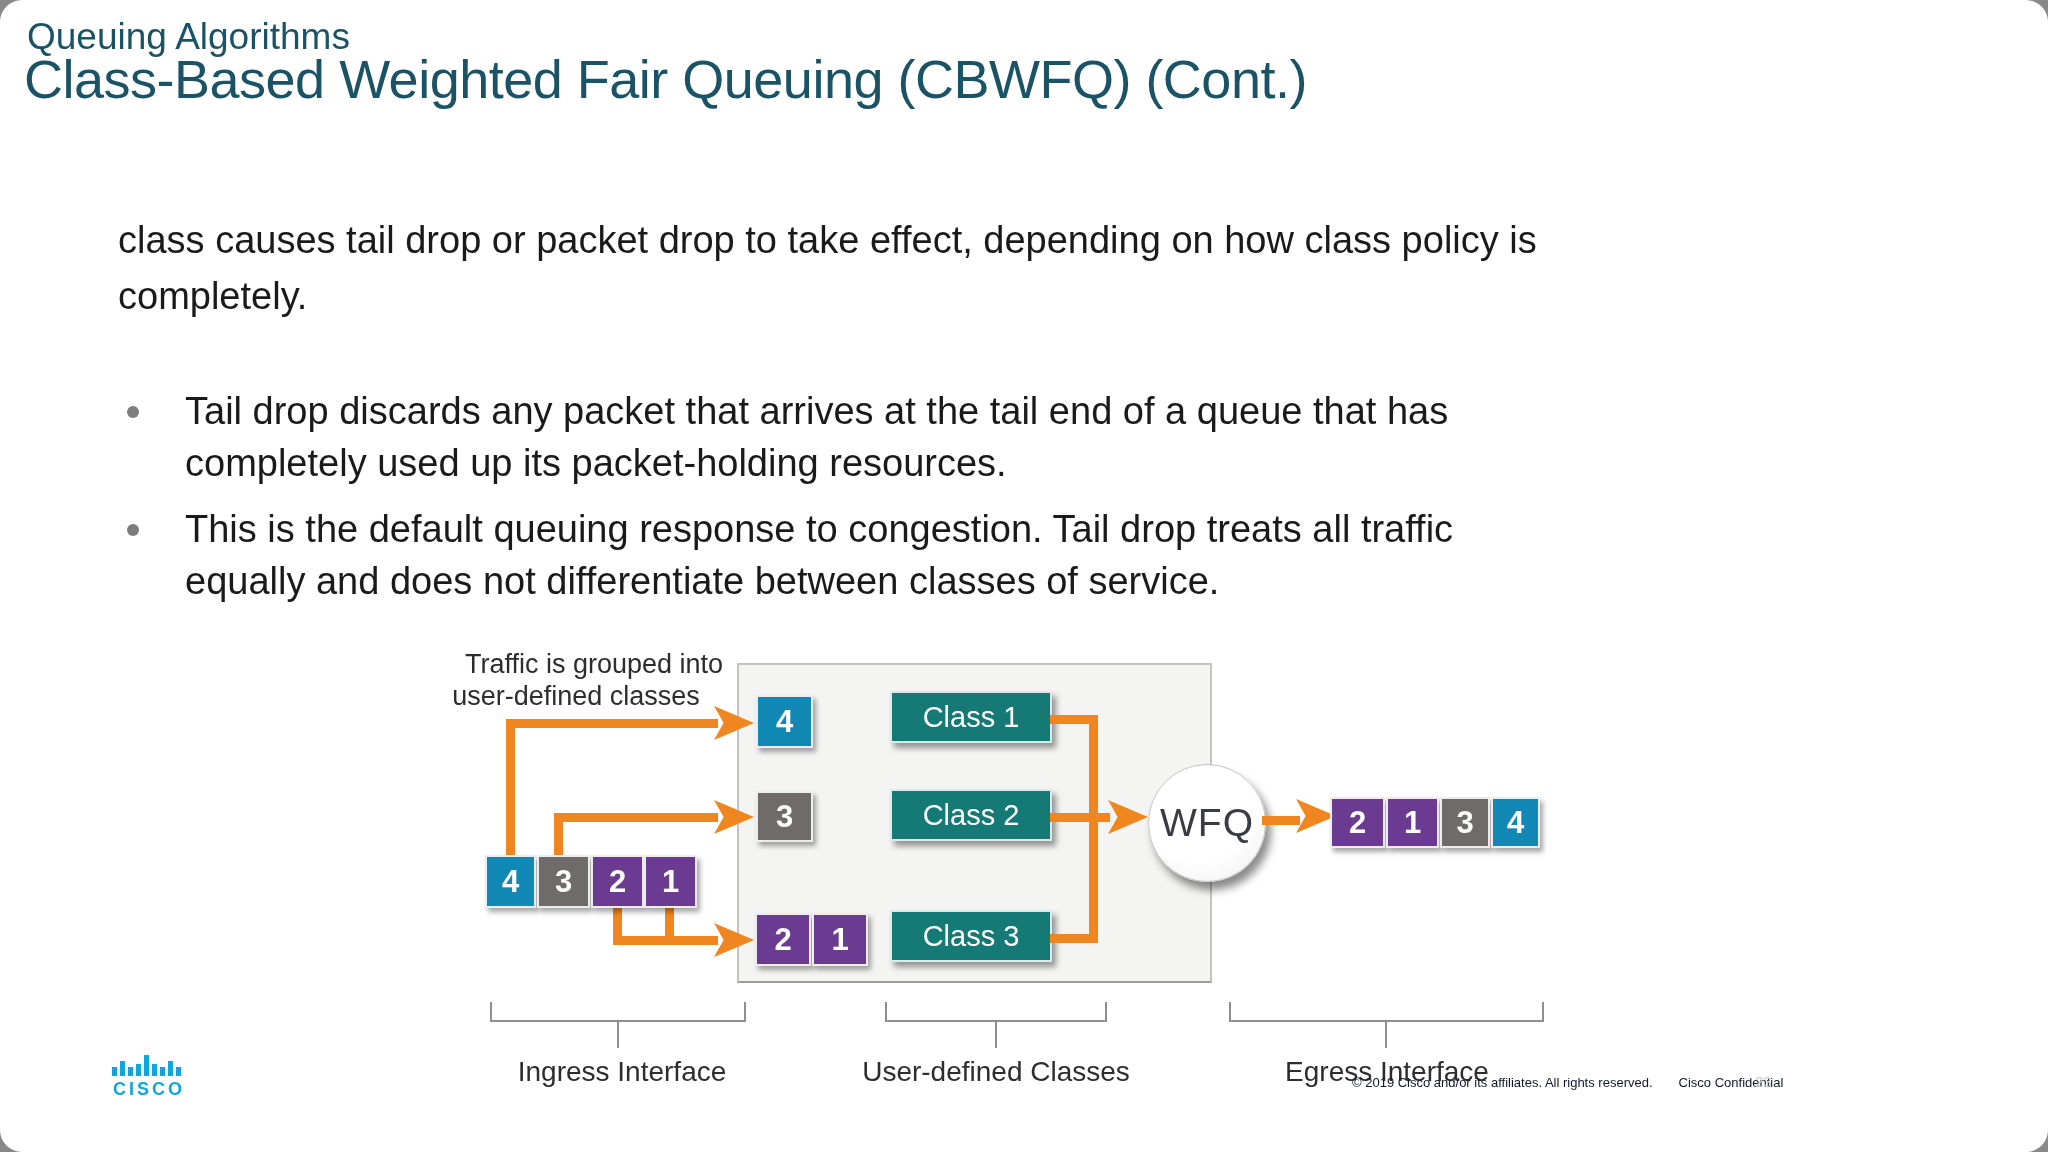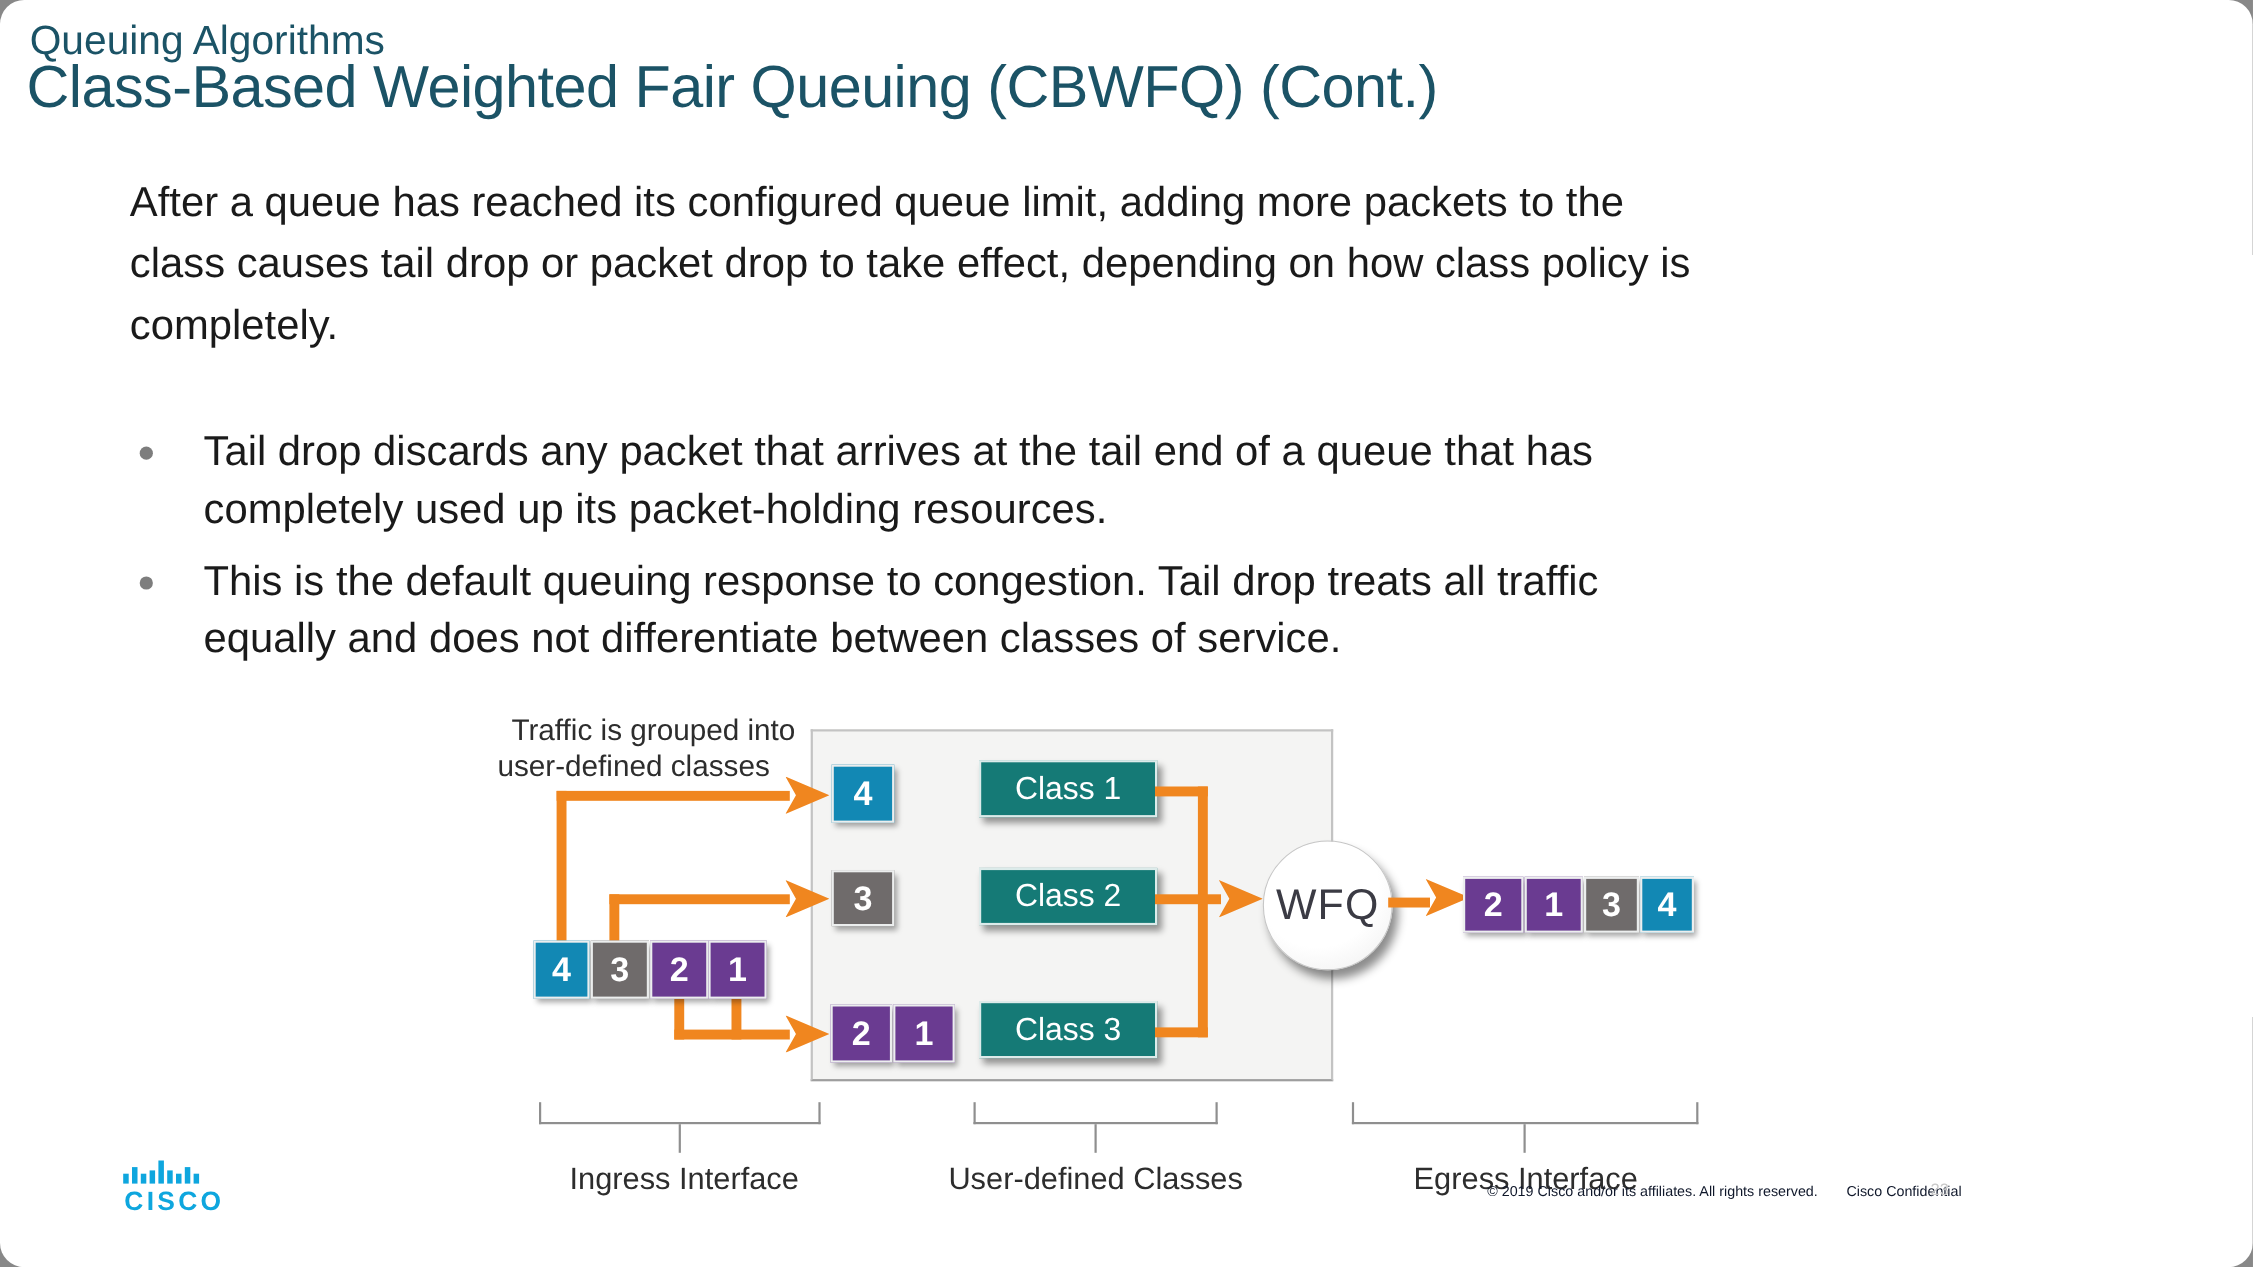--- a/index.html
+++ b/index.html
@@ -33,34 +33,33 @@
        background:radial-gradient(circle at 42% 35%, #ffffff 55%, #ededed 100%);
        border:1px solid #c6c6c6;box-shadow:5px 8px 9px rgba(0,0,0,0.45);
        display:flex;align-items:center;justify-content:center;
        font-size:39px;color:#3b3b44;letter-spacing:1px;}
   .bracket{border-left:2px solid #8f8f8f;border-right:2px solid #8f8f8f;
            border-bottom:2px solid #8f8f8f;height:20px;top:1002px;box-sizing:border-box;}
   .btick{width:2px;height:26px;background:#8f8f8f;top:1022px;}
   .region-label{top:1056px;font-size:28px;color:#2d2d2d;white-space:nowrap;transform:translateX(-50%);}
   .logo-bars{left:112px;top:1054px;width:80px;height:22px;display:flex;align-items:flex-end;gap:3px;}
   .logo-bars .bar{width:5px;background:#0ea6de;}
-  .logo-text{left:113px;top:1079px;font-size:24px;font-weight:bold;letter-spacing:3px;color:#0ea6de;}
+  .logo-text{left:113px;top:1079px;font-size:18px;font-weight:bold;letter-spacing:3px;color:#0ea6de;}
   .footer-line{left:1352px;top:1075px;font-size:13px;color:#0f172a;white-space:nowrap;display:flex;}
   .footer-line .confidential{margin-left:26px;}
   .page-num{left:1755px;top:1073px;font-size:15px;color:#c9c9c9;}
 </style>
 </head>
 <body>
 
 <div id="slide">
 
   <div class="abs kicker">Queuing Algorithms</div>
   <div class="abs title">Class-Based Weighted Fair Queuing (CBWFQ) (Cont.)</div>
 
-  <div class="abs para-line" style="top:163px">After a queue has reached its configured queue limit, adding more packets to the</div>
   <div class="abs para-line" style="top:219px">class causes tail drop or packet drop to take effect, depending on how class policy is</div>
   <div class="abs para-line" style="top:275px">completely.</div>
 
   <div class="abs bullet-dot" style="top:406px"></div>
   <div class="abs bullet-line" style="top:390px">Tail drop discards any packet that arrives at the tail end of a queue that has</div>
   <div class="abs bullet-line" style="top:442px">completely used up its packet-holding resources.</div>
   <div class="abs bullet-dot" style="top:524px"></div>
   <div class="abs bullet-line" style="top:508px">This is the default queuing response to congestion. Tail drop treats all traffic</div>
   <div class="abs bullet-line" style="top:560px">equally and does not differentiate between classes of service.</div>
 

